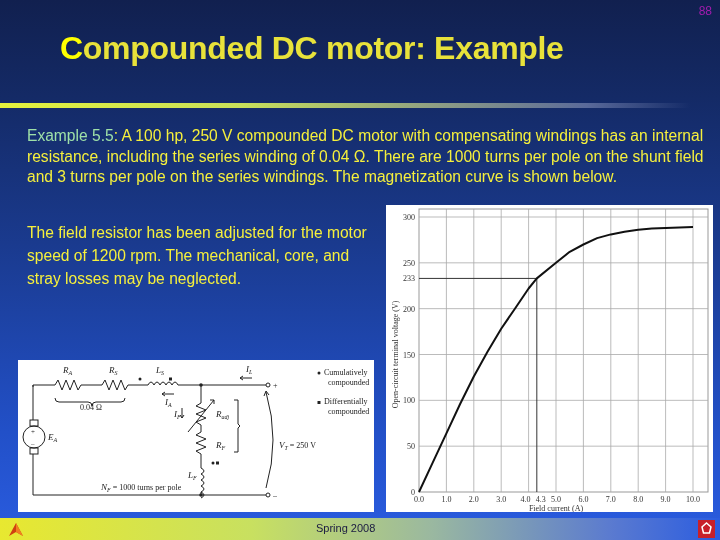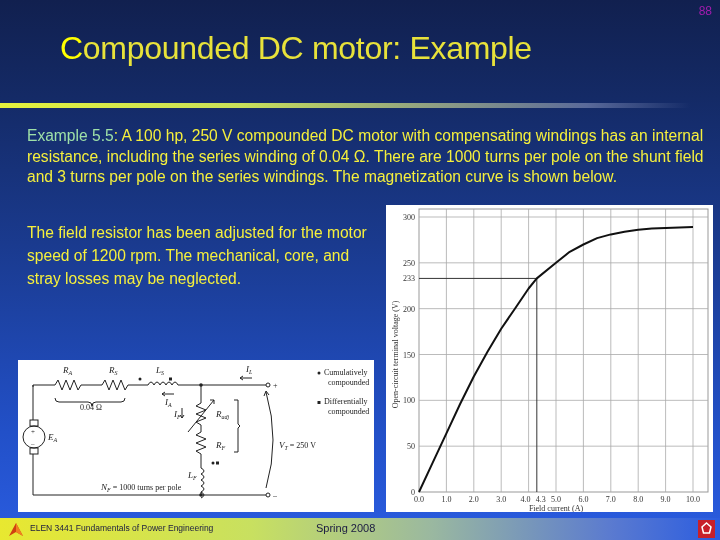--- a/index.html
+++ b/index.html
@@ -1,20 +1,20 @@
 <!DOCTYPE html>
 <html><head>
 <meta charset="utf-8">
 <style>
   html,body{margin:0;padding:0;}
   body{width:720px;height:540px;overflow:hidden;position:relative;
     background:linear-gradient(180deg,#11204f 0%,#142a66 18%,#1a3a8e 45%,#2250c8 80%,#2a5ce0 100%);
     font-family:"Liberation Sans",sans-serif;}
   .slide-num{position:absolute;right:8px;top:4px;color:#a21caf;font-size:12px;}
-  .title{position:absolute;left:60px;top:30px;color:#e8e23a;font-size:32px;font-weight:normal;letter-spacing:-0.3px;white-space:nowrap;}
+  .title{position:absolute;left:60px;top:30px;color:#e8e23a;font-size:32px;font-weight:bold;letter-spacing:-0.3px;white-space:nowrap;}
   .title .first{color:#ffff00;}
   .divider{position:absolute;left:0;top:103px;width:690px;height:5px;
     background:linear-gradient(90deg,#e4f23c 0%,#c8e05a 35%,#8a9a86 65%,#5a6a9a 85%,rgba(40,60,130,0) 100%);}
   .para{position:absolute;color:#f6f03c;font-size:15.6px;line-height:20.5px;}
   .p1{left:27px;top:126px;width:680px;}
   .p1 .lead{color:#9ee0a8;text-align:right;}
   .p2{left:27px;top:221px;width:350px;line-height:23px;}
   .p3{left:20px;top:294px;width:360px;line-height:20px;}
   .circuit{position:absolute;left:18px;top:360px;width:356px;height:152px;background:#fff;}
   .chart{position:absolute;left:386px;top:205px;width:327px;height:307px;background:#fff;}
@@ -174,20 +174,19 @@
       <text x="170" y="306" text-anchor="middle" font-size="8" fill="#333">Field current (A)</text>
       <text x="0" y="0" text-anchor="middle" font-size="8" fill="#333" transform="translate(12,149.5) rotate(-90)">Open-circuit terminal voltage (V)</text>
     </svg>
 </div>
 
 <div class="footer">
   <svg class="logo-left" viewBox="0 0 16 16">
     <polygon points="1,15 8,2 15,15 8,11" fill="#d04010"></polygon>
     <polygon points="8,2 15,15 8,11" fill="#f08020"></polygon>
   </svg>
-  <span class="course">ELEN 3441 Fundamentals of Power Engineering</span>
   <span class="term">Spring 2008</span>
   <div class="logo-right">
     <svg width="17" height="18" viewBox="0 0 17 18">
         <polygon points="8.5,3 13,7 11.5,13 5.5,13 4,7" fill="none" stroke="#fff" stroke-width="1.5"></polygon>
       </svg>
   </div>
 </div>
 
 </body></html>

